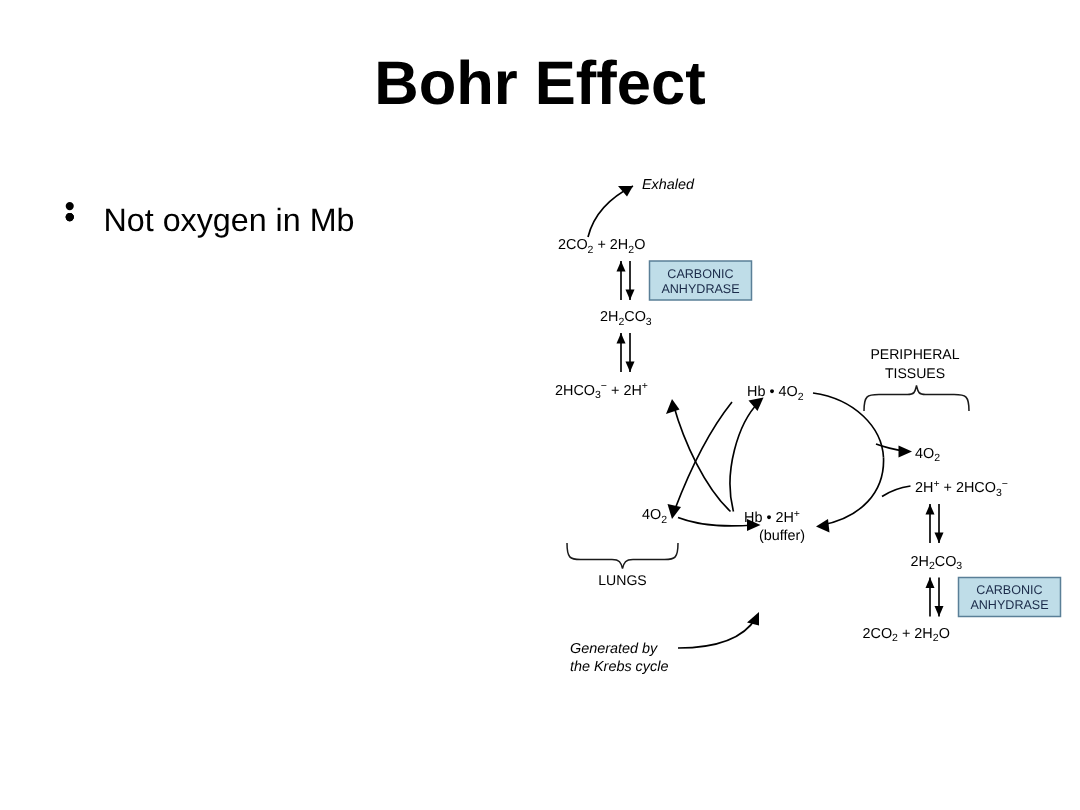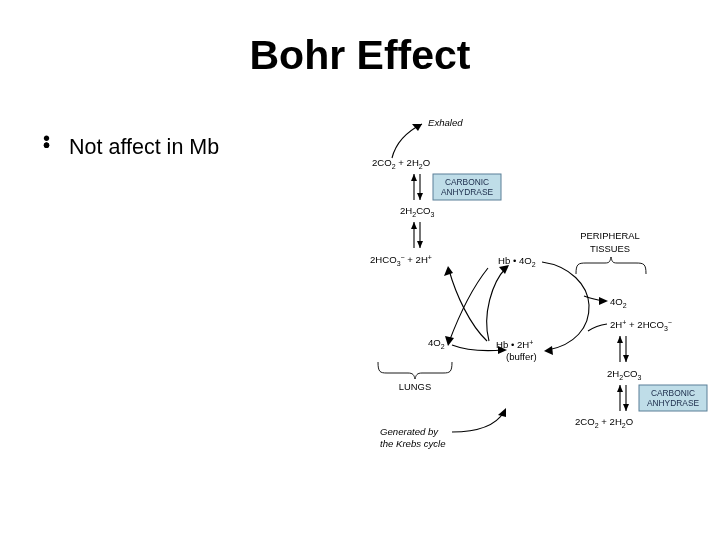--- a/index.html
+++ b/index.html
@@ -118,21 +118,21 @@
       <span class="dot">•</span>
     </li>
     <li class="bullet-item">
       <span class="dot">•</span>
     </li>
     <li class="bullet-item">
       <span class="dot">•</span>
     </li>
     <li class="bullet-item">
       <span class="dot">•</span>
-      <span>Not affect in Mb</span>
+      <span>Not oxygen in Mb</span>
     </li>
   </ul>
 
   <div class="diagram">
     <svg width="348" height="368" viewBox="0 0 348 368" xmlns="http://www.w3.org/2000/svg">
 
       <path class="stroke-line" d="M 22 58 C 26 42 38 31 52 24"></path>
       <polygon points="52,24 42,24 48,31" fill="#000"></polygon>
       <text class="dlabel-ital" x="58" y="26">Exhaled</text>
 

